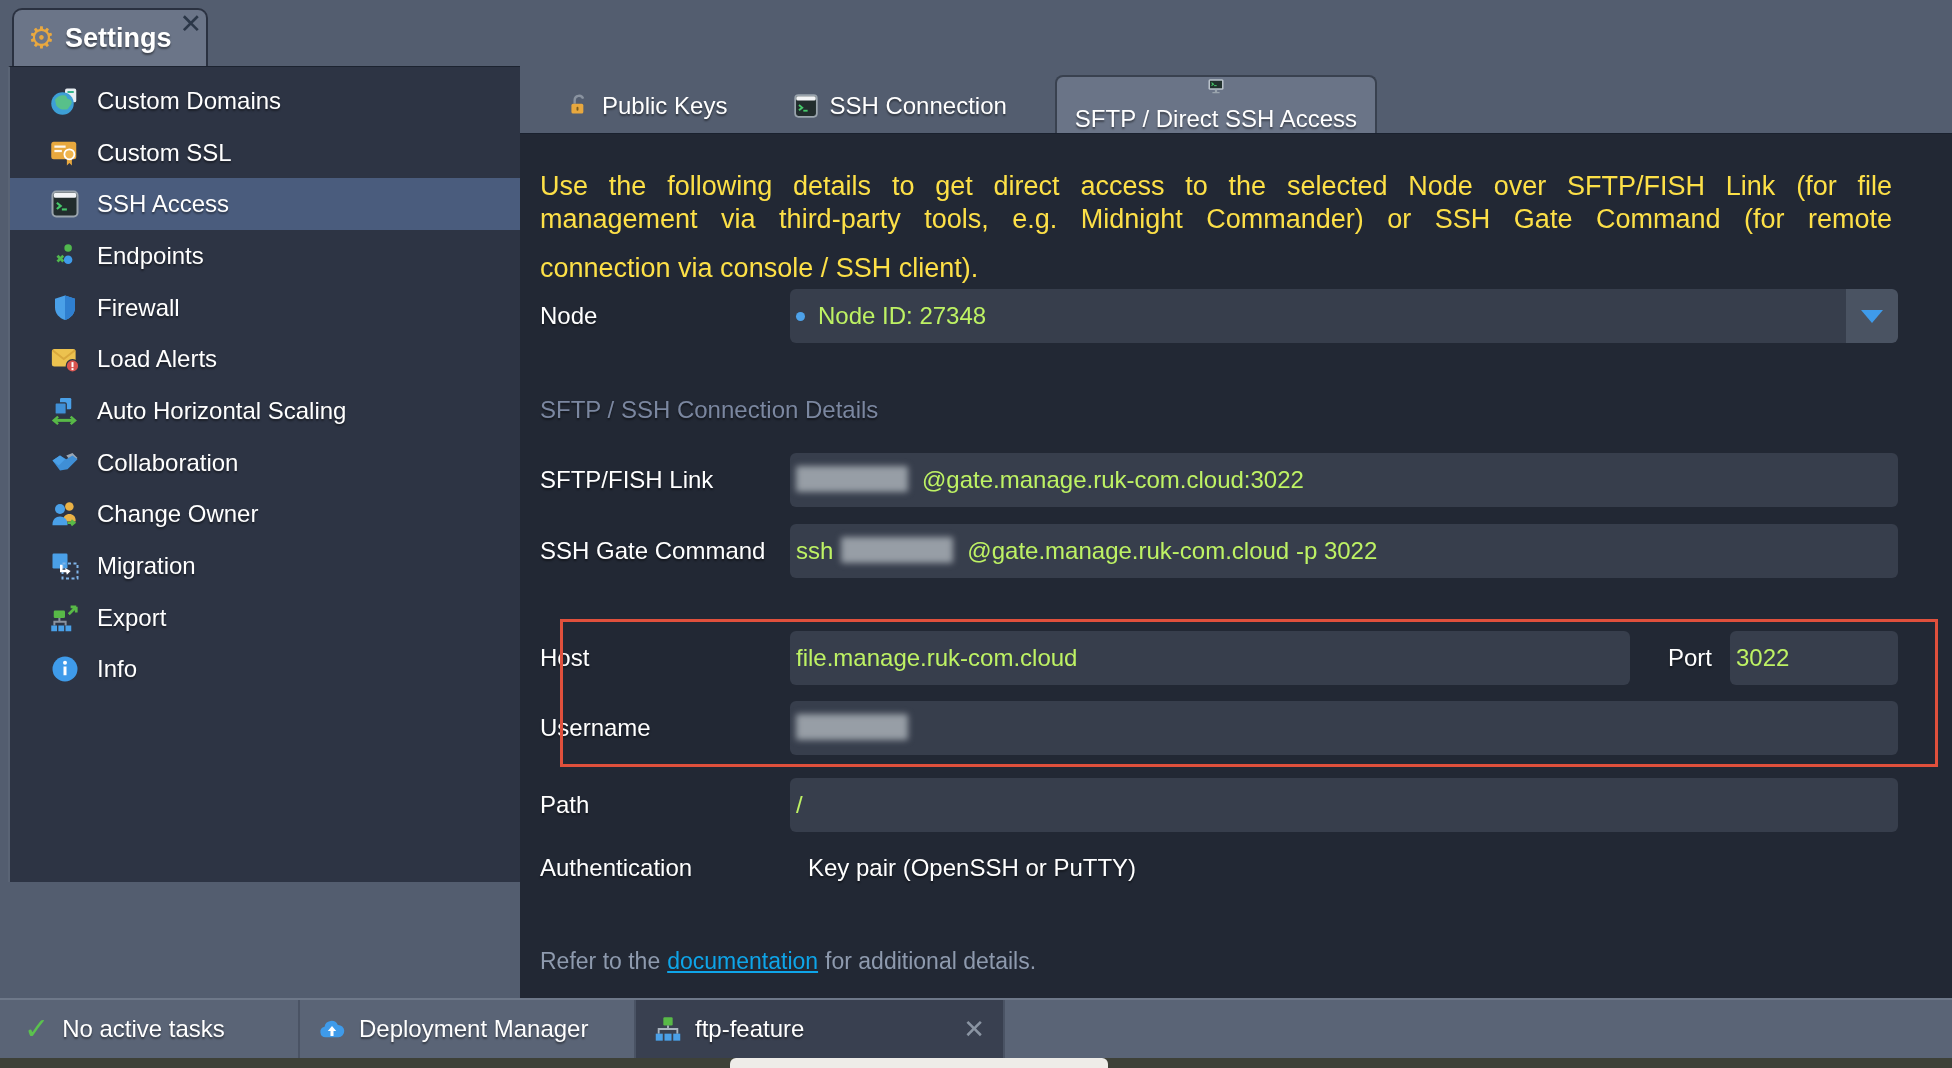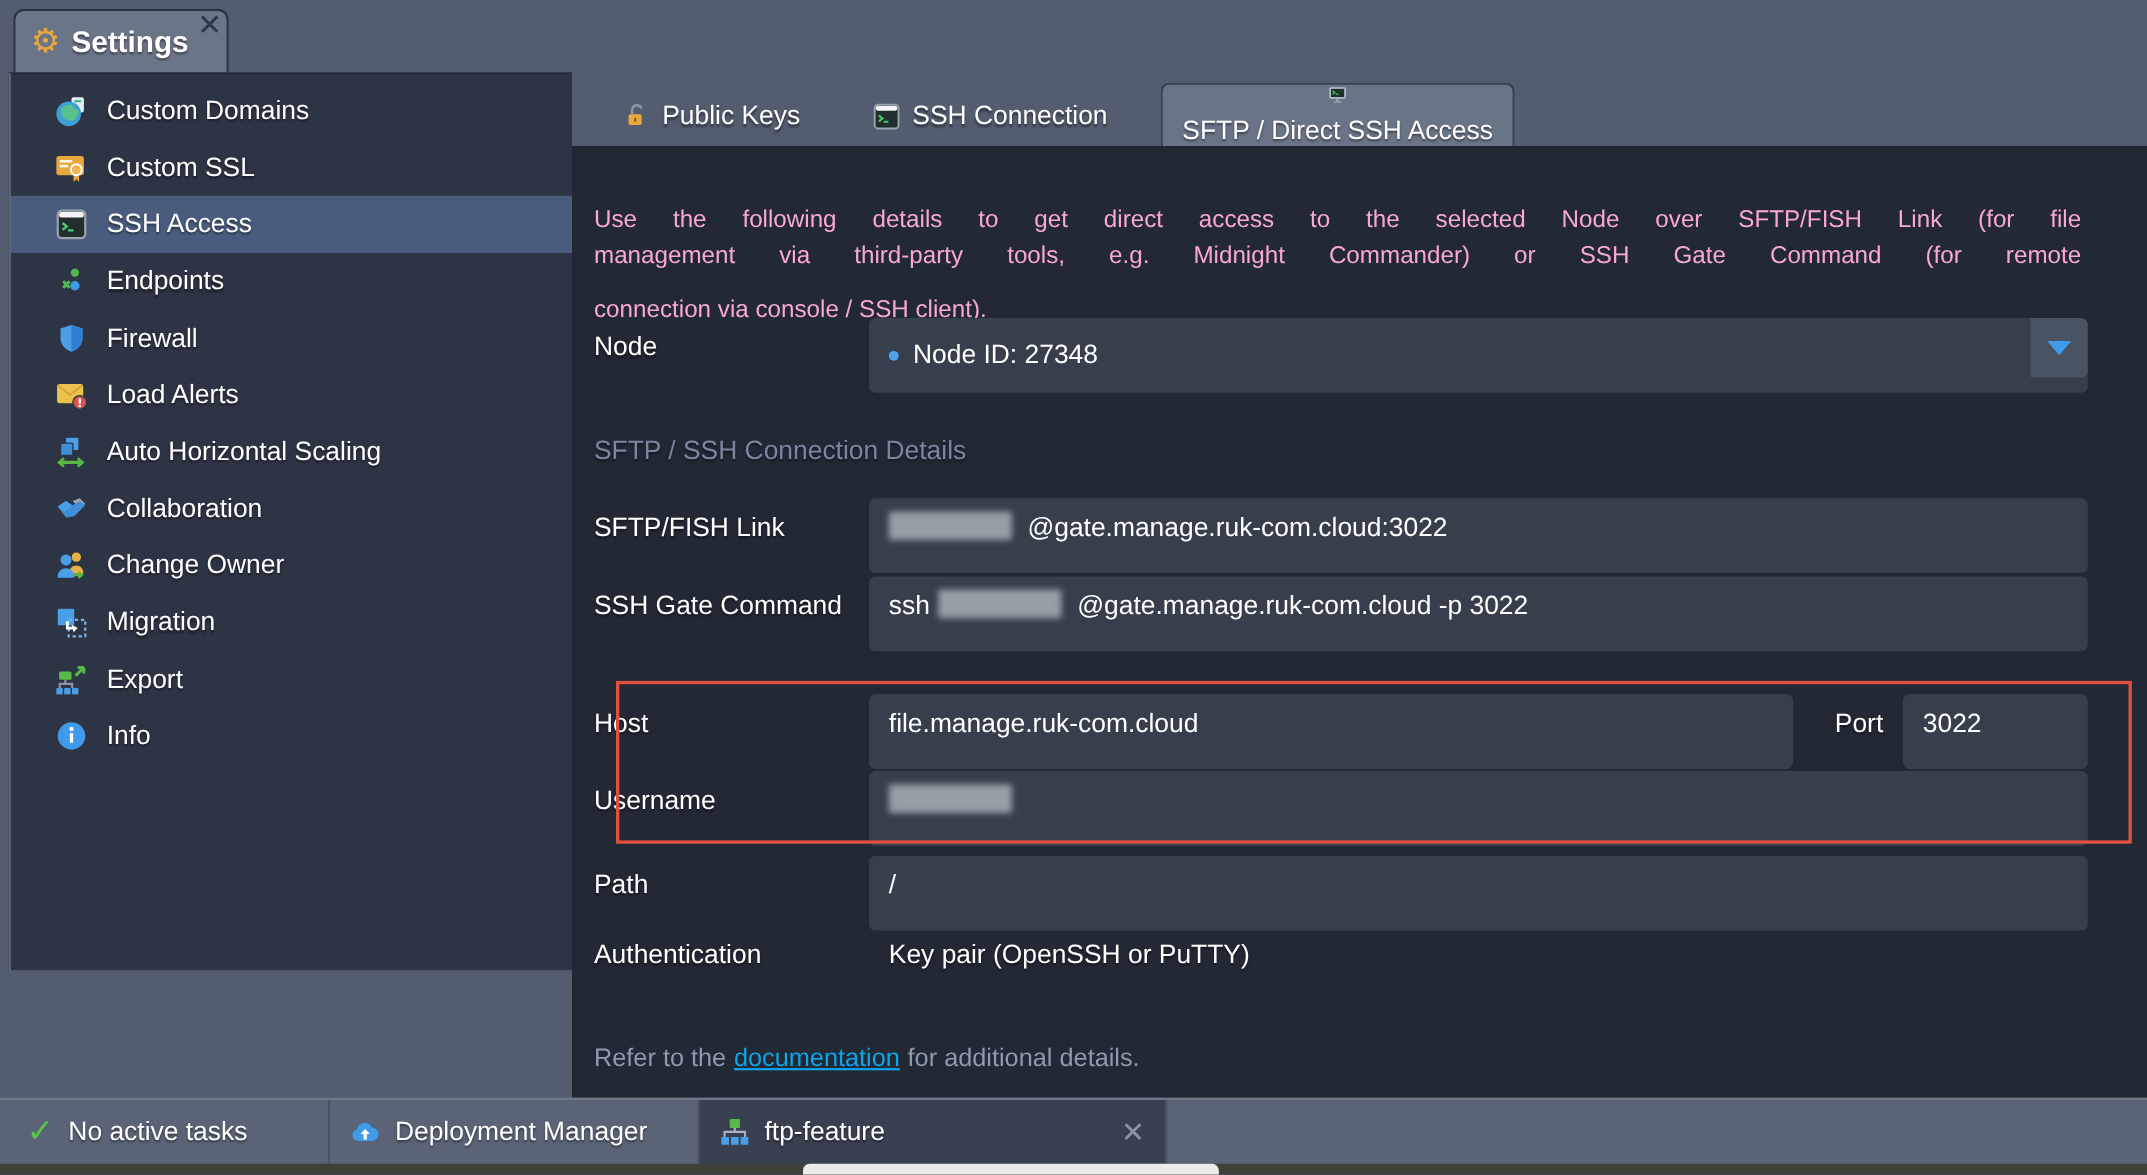--- a/index.html
+++ b/index.html
@@ -32,28 +32,28 @@
              display:flex; align-items:flex-end; padding-left:28px; }
   .tab { height:54px; display:flex; align-items:center; gap:10px; padding:0 18px; margin-right:30px;
          font-size:24px; color:#fff; cursor:pointer; white-space:nowrap; }
   .tab svg { width:26px; height:26px; }
   .tab.active { background:#6a7487; border:2px solid #39414f; border-bottom:none;
                 border-radius:8px 8px 0 0; height:58px;flex-direction:column; }
 
   
   .content { position:absolute; left:520px; top:133px; width:1432px; height:865px;
              background:#222834; border-top:1px solid #1a212e; }
-  .desc { position:absolute; left:20px; top:48px; width:1352px; color:#f9a8d4; font-size:22px; }
+  .desc { position:absolute; left:20px; top:36px; width:1352px; color:#fde047; font-size:27px; }
   .desc-line { line-height:33px; text-align:justify; text-align-last:justify; }
   .desc-line.last { text-align-last:left;margin-top:16px; }
 
   .crow { position:absolute; left:20px; width:1392px; height:54px; }
   .clabel { position:absolute; left:0; top:0; line-height:54px; font-size:24px; color:#fff; }
-  .cfield { position:absolute; left:250px; top:0; width:1108px; height:68px; background:#373e4c;
-            border-radius:6px; line-height:54px; font-size:24px; color:#ffffff; padding:0 18px;
+  .cfield { position:absolute; left:250px; top:0; width:1108px; height:54px; background:#373e4c;
+            border-radius:6px; line-height:54px; font-size:24px; color:#bef264; padding:0 6px;
             white-space:nowrap; overflow:hidden; }
   .crow-node  { top:155px; }
   .crow-sftp  { top:319px; }
   .crow-gate  { top:390px; }
   .crow-host  { top:497px; }
   .crow-user  { top:567px; }
   .crow-path  { top:644px; }
   .crow-auth  { top:707px; }
 
   .select-field { display:flex; align-items:center; padding-right:64px; }
@@ -82,21 +82,21 @@
   .footer { position:absolute; left:20px; top:810px; font-size:23px; color:#8e9aae; line-height:34px; }
   .fpre { margin-right:7px; }
   .flink { color:#0ea5e9; text-decoration:underline; cursor:pointer; margin-right:7px; }
 
   
   .statusbar { position:absolute; left:0; top:998px; width:1952px; height:60px; background:#5a6476;
                border-top:2px solid #6e7889; display:flex; }
   .sb-seg { display:flex; align-items:center; gap:13px; font-size:24px; color:#fff; height:100%; }
   .sb-tasks { width:300px; padding-left:24px; border-right:2px solid #4a5364; }
   .sb-deploy { width:336px; padding-left:18px; border-right:2px solid #4a5364; cursor:pointer; }
-  .sb-env { width:425px; padding:0 18px; background:#394050; border-right:2px solid #4a5364; cursor:pointer; }
+  .sb-env { width:369px; padding:0 18px; background:#394050; border-right:2px solid #4a5364; cursor:pointer; }
   .sb-check { font-size:30px; font-weight:bold; color:#5bc24e; line-height:1; }
   .sb-seg svg { width:28px; height:28px; }
   .sb-close { margin-left:auto; font-size:26px; font-weight:bold; color:#8a94a2; cursor:pointer; }
 
   
   .desktop-strip { position:absolute; left:0; top:1058px; width:1952px; height:10px; background:#3e4138; }
   .dock-sliver { position:absolute; left:730px; top:0; width:378px; height:10px; background:#eeece8;
                  border-radius:6px 6px 0 0; }
 </style>
 </head>

